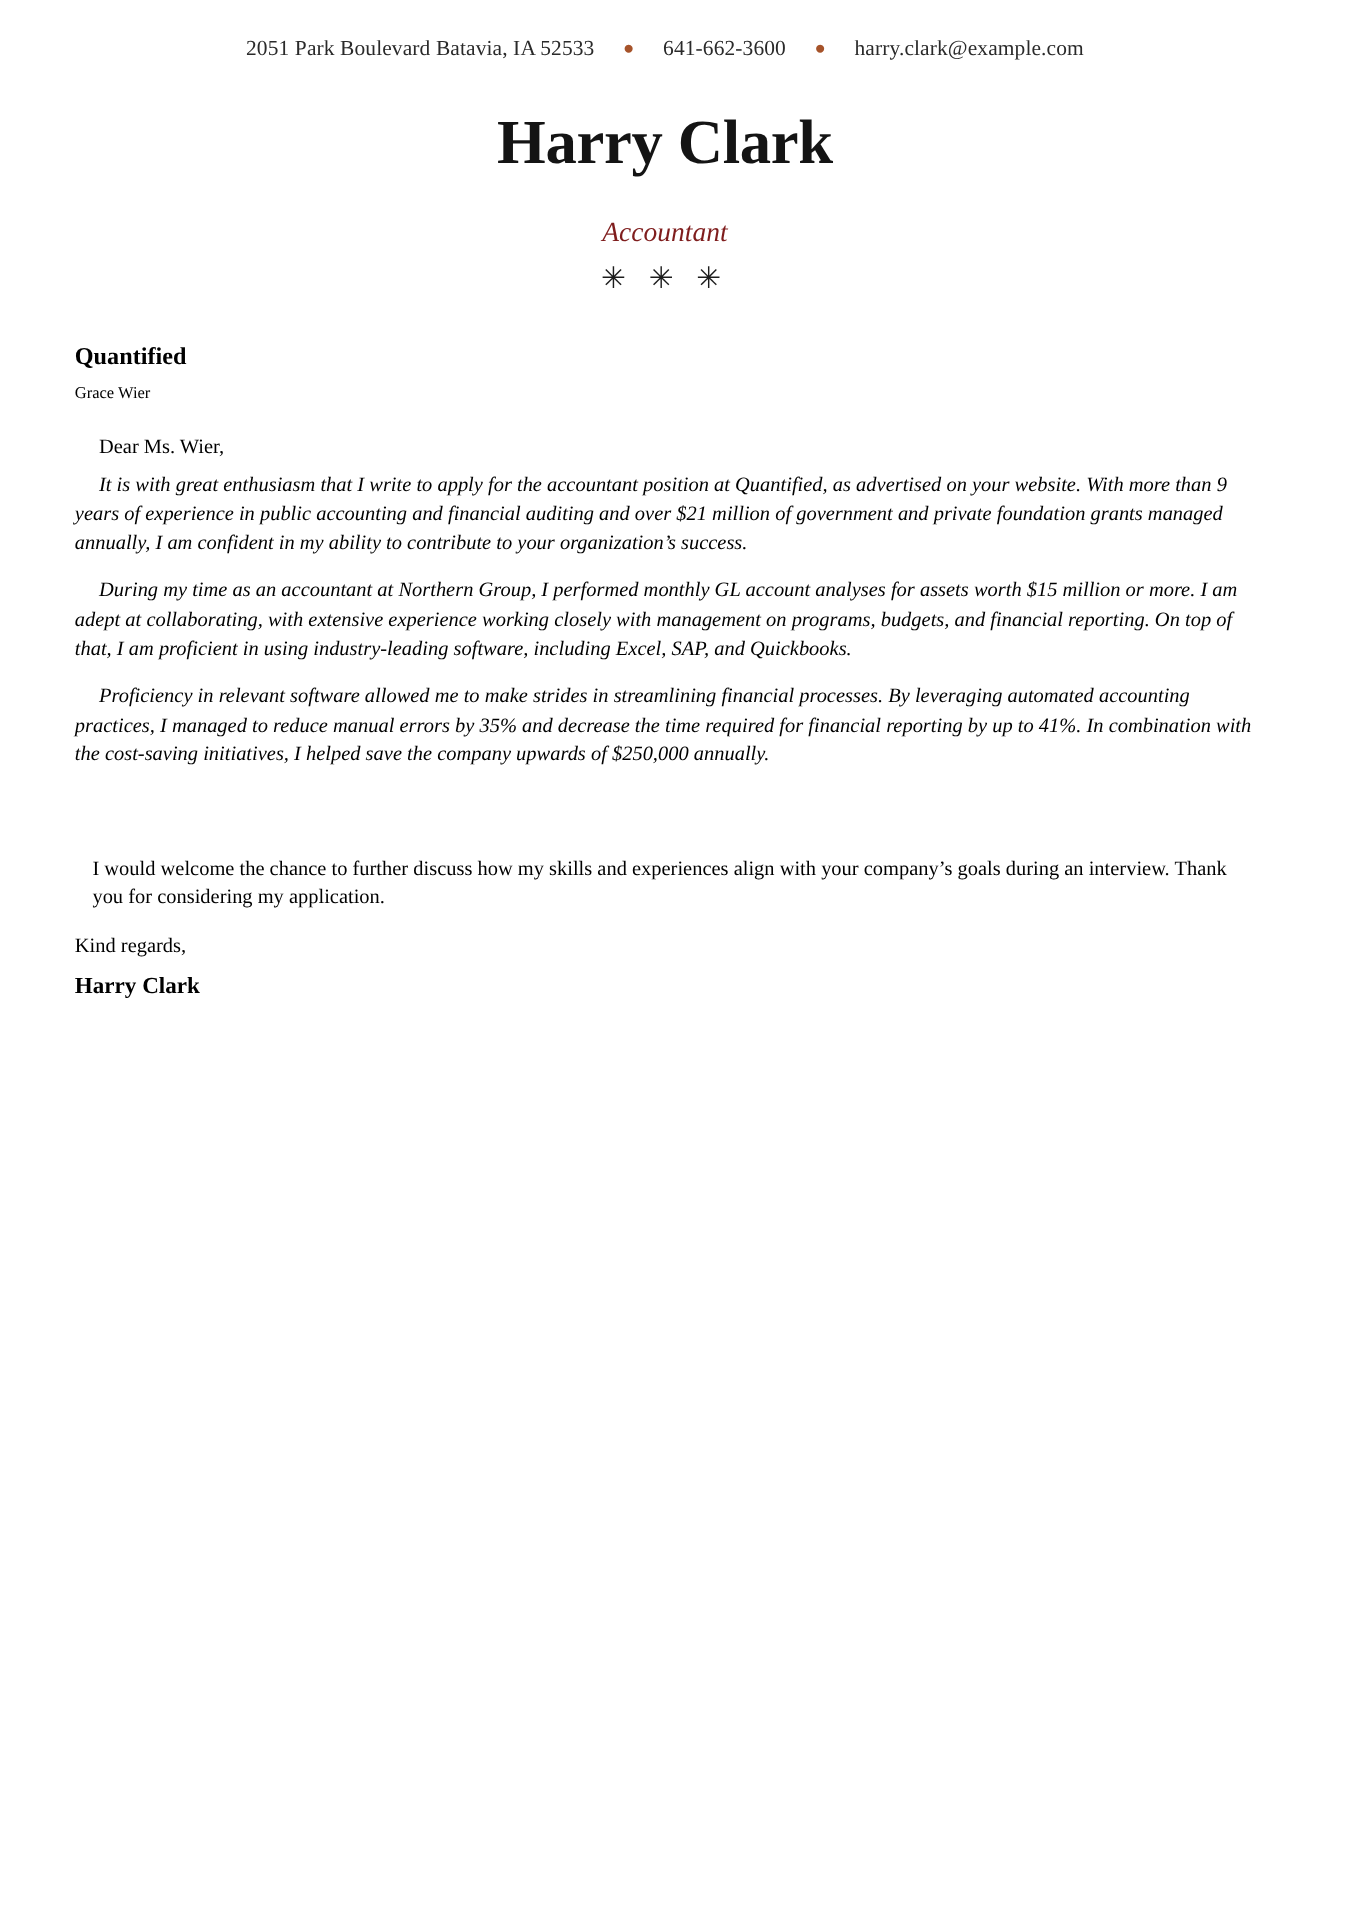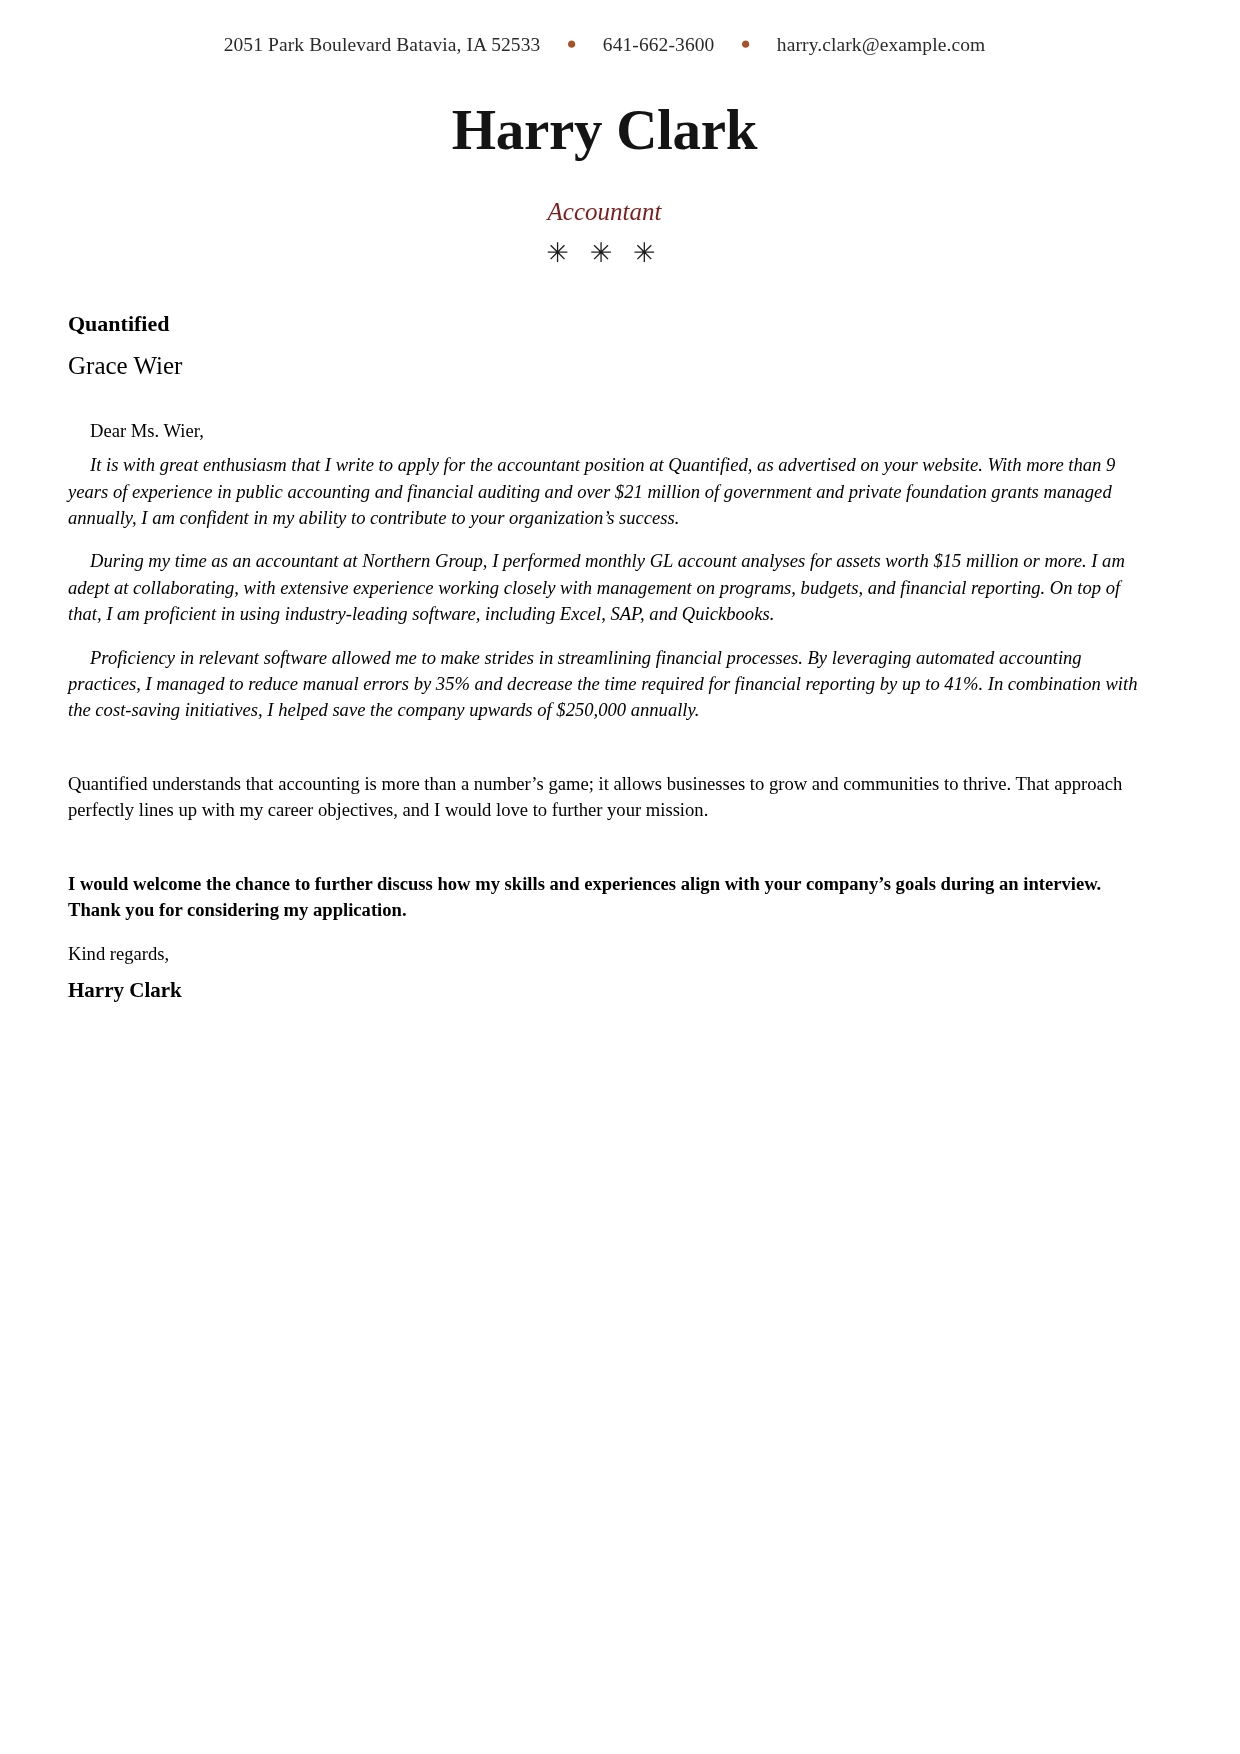--- a/index.html
+++ b/index.html
@@ -81,45 +81,44 @@
     text-align: left;
   }
 
   .company-name {
     font-weight: bold;
     font-size: 22px;
     line-height: 1.2;
     margin: 0 0 11px 0;
   }
   .recipient-name {
-    font-size: 25px;
-    margin: 0 0 34px 0;
+    font-size: 15px;
+    margin: 0 0 24px 0;
   }
 
   .salutation {
     margin: 0 0 8px 0;
     text-indent: 22px;
   }
 
   p.para {
     margin: 0 0 17px 0;
     text-indent: 22px;
     font-style: italic;
   }
   p.para-noindent {
     margin: 0 0 17px 0;
     text-indent: 0;
   }
 
   .gap-block { height: 30px; }
 
   .closing-line {
-    margin: 0 0 18px 0;
+    margin: 0 0 18px 16px;
     text-indent: 0;
-    font-weight: bold;
   }
   .signoff {
     margin: 0 0 8px 0;
   }
   .signature-name {
     font-weight: bold;
     font-size: 21px;
     margin: 0;
   }
 </style>
@@ -146,21 +145,20 @@
     <div class="recipient-name">Grace Wier</div>
 
     <p class="salutation">Dear Ms. Wier,</p>
 
     <p class="para">It is with great enthusiasm that I write to apply for the accountant position at Quantified, as advertised on your website. With more than 9 years of experience in public accounting and financial auditing and over $21 million of government and private foundation grants managed annually, I am confident in my ability to contribute to your organization’s success.</p>
     <p class="para">During my time as an accountant at Northern Group, I performed monthly GL account analyses for assets worth $15 million or more. I am adept at collaborating, with extensive experience working closely with management on programs, budgets, and financial reporting. On top of that, I am proficient in using industry-leading software, including Excel, SAP, and Quickbooks.</p>
     <p class="para">Proficiency in relevant software allowed me to make strides in streamlining financial processes. By leveraging automated accounting practices, I managed to reduce manual errors by 35% and decrease the time required for financial reporting by up to 41%. In combination with the cost-saving initiatives, I helped save the company upwards of $250,000 annually.</p>
 
     <div class="gap-block"></div>
 
-    <p class="para-noindent">Quantified understands that accounting is more than a number’s game; it allows businesses to grow and communities to thrive. That approach perfectly lines up with my career objectives, and I would love to further your mission.</p>
 
     <div class="gap-block"></div>
 
     <p class="closing-line">I would welcome the chance to further discuss how my skills and experiences align with your company’s goals during an interview. Thank you for considering my application.</p>
 
     <p class="signoff">Kind regards,</p>
     <p class="signature-name">Harry Clark</p>
 
   </div>
 </div>

